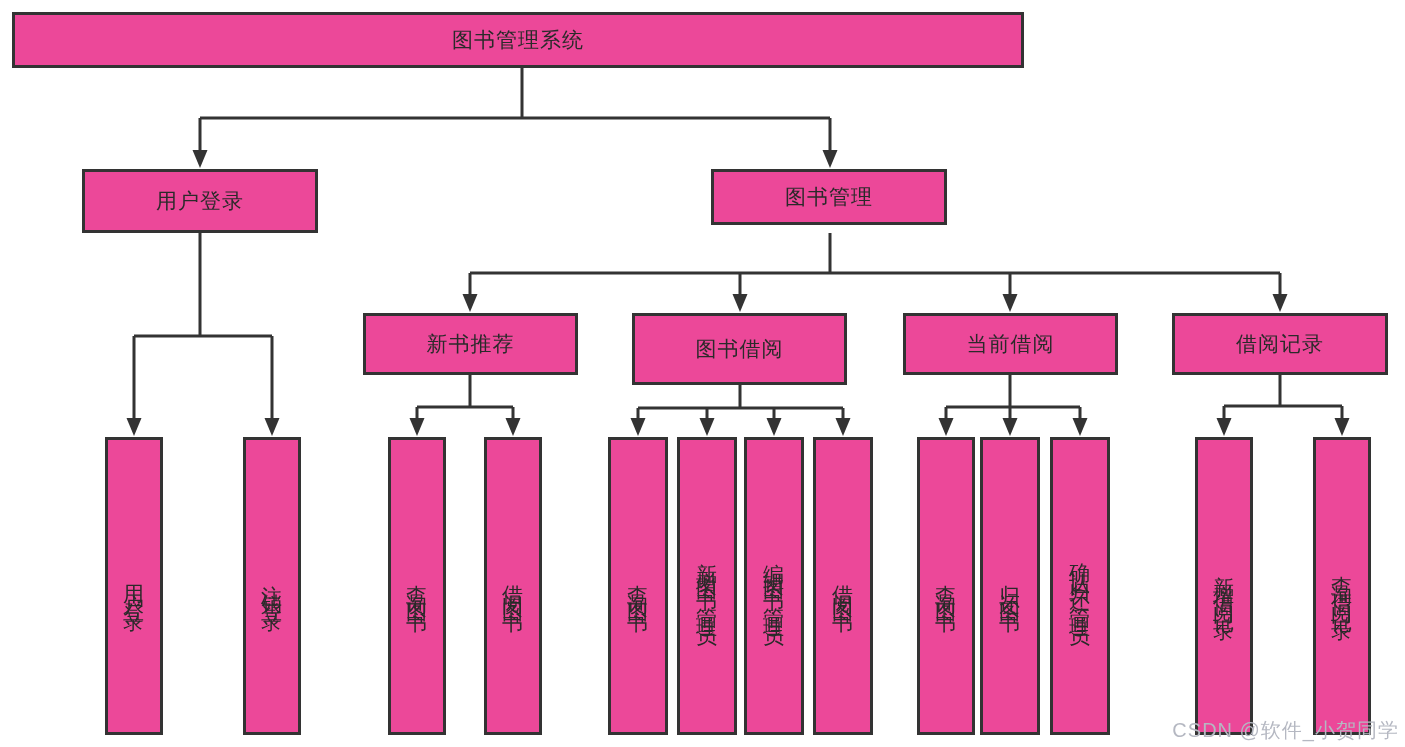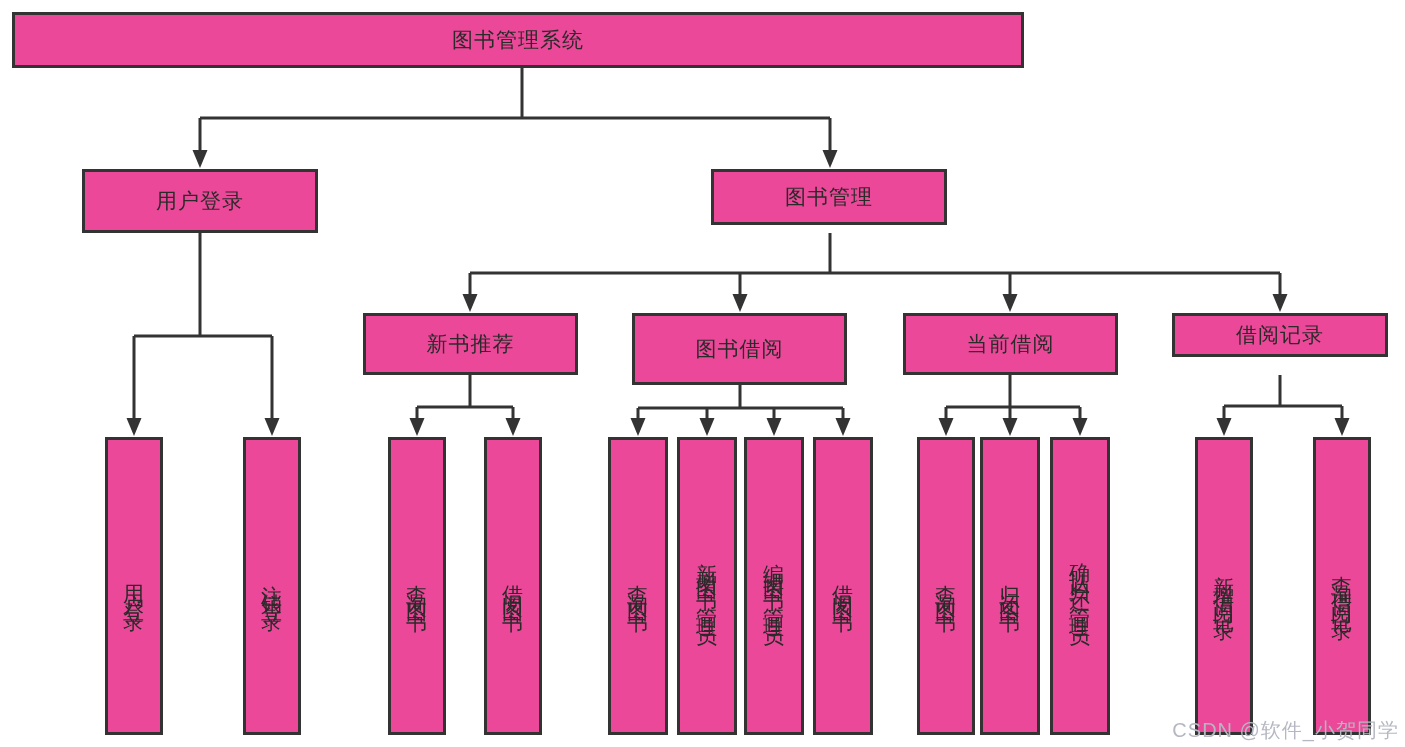--- a/index.html
+++ b/index.html
@@ -102,21 +102,21 @@
   </svg>
 
   <div class="box" style="left:12px; top:12px; width:1012px; height:56px;">图书管理系统</div>
 
   <div class="box" style="left:82px; top:169px; width:236px; height:64px;">用户登录</div>
   <div class="box" style="left:711px; top:169px; width:236px; height:56px;">图书管理</div>
 
   <div class="box" style="left:363px; top:313px; width:215px; height:62px;">新书推荐</div>
   <div class="box" style="left:632px; top:313px; width:215px; height:72px;">图书借阅</div>
   <div class="box" style="left:903px; top:313px; width:215px; height:62px;">当前借阅</div>
-  <div class="box" style="left:1172px; top:313px; width:216px; height:44px;">借阅记录</div>
+  <div class="box" style="left:1172px; top:313px; width:216px; height:62px;">借阅记录</div>
 
   <div class="box vert" style="left:105px; top:437px; width:58px; height:298px;">用户登录</div>
   <div class="box vert" style="left:243px; top:437px; width:58px; height:298px;">注销登录</div>
 
   <div class="box vert" style="left:388px; top:437px; width:58px; height:298px;">查询图书</div>
   <div class="box vert" style="left:484px; top:437px; width:58px; height:298px;">借阅图书</div>
 
   <div class="box vert" style="left:608px; top:437px; width:60px; height:298px;">查询图书</div>
   <div class="box vert" style="left:677px; top:437px; width:60px; height:298px;">新增图书（管理员）</div>
   <div class="box vert" style="left:744px; top:437px; width:60px; height:298px;">编辑图书（管理员）</div>

